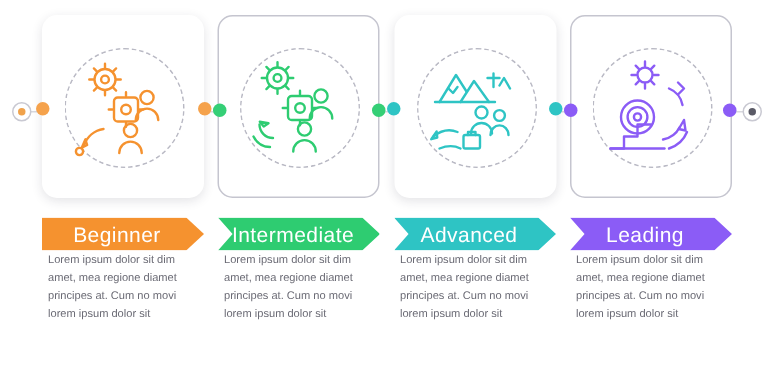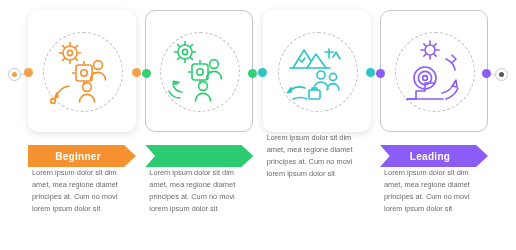--- a/index.html
+++ b/index.html
@@ -124,22 +124,22 @@
     position: absolute;
     inset: 0;
     clip-path: polygon(0 0, 89% 0, 100% 50%, 89% 100%, 0 100%);
   }
   .arrow .shape.first {
     clip-path: polygon(0 0, 89% 0, 100% 50%, 89% 100%, 0 100%, 9% 50%);
   }
   .arrow .txt {
     position: relative;
     color: #ffffff;
-    font-size: 10px;
-    font-weight: bold;
+    font-size: 14px;
+    font-weight: normal;
     letter-spacing: 0.3px;
     z-index: 2;
     padding-right: 8px;
   }
 
   
   .body-text {
     width: 100px;
     font-size: 7.4px;
     line-height: 1.62;
@@ -238,20 +238,21 @@
             <g>
               <path d="M14 48c0 5 4 9 9 9"></path>
               <path d="M14.2 46.2l2.6 3.2 3.2-2.2z"></path>
               <path d="M10 56c2 4 6 7 11 7"></path>
             </g>
           </svg>
         </div>
       </div>
       <div class="arrow">
         <div class="shape first" style="background:#2ecc71;"></div>
+        <span class="txt">Intermediate</span>
       </div>
       <div class="body-text">Lorem ipsum dolor sit dim amet, mea regione diamet principes at. Cum no movi lorem ipsum dolor sit</div>
     </div>
 
     <div class="col">
       <div class="card plain">
         <div class="dashed-circle"></div>
         <div class="node-dot l" style="background:#2ec4c4;"></div>
         <div class="node-dot r" style="background:#2ec4c4;"></div>
         <div class="icon-wrap">
@@ -275,20 +276,24 @@
               <path d="M35 55v-2h5v2"></path>
             </g>
             <g>
               <path d="M12 56c5-4 11-5 16-3"></path>
               <path d="M10.5 57.8l4-1.1-.4-4z"></path>
               <path d="M16 64c5-2 10-2 14 0"></path>
             </g>
           </svg>
         </div>
       </div>
+      <div class="arrow">
+        <div class="shape first" style="background:#2ec4c4;"></div>
+        <span class="txt">Advanced</span>
+      </div>
       <div class="body-text">Lorem ipsum dolor sit dim amet, mea regione diamet principes at. Cum no movi lorem ipsum dolor sit</div>
     </div>
 
     <div class="col">
       <div class="card outline">
         <div class="dashed-circle"></div>
         <div class="node-dot l" style="background:#8b5cf6;"></div>
         <div class="node-dot r" style="background:#8b5cf6;"></div>
         <div class="icon-wrap">
           <svg width="80" height="72" viewBox="0 0 80 72" fill="none" stroke="#8b5cf6" stroke-width="1.6" stroke-linecap="round" stroke-linejoin="round">

